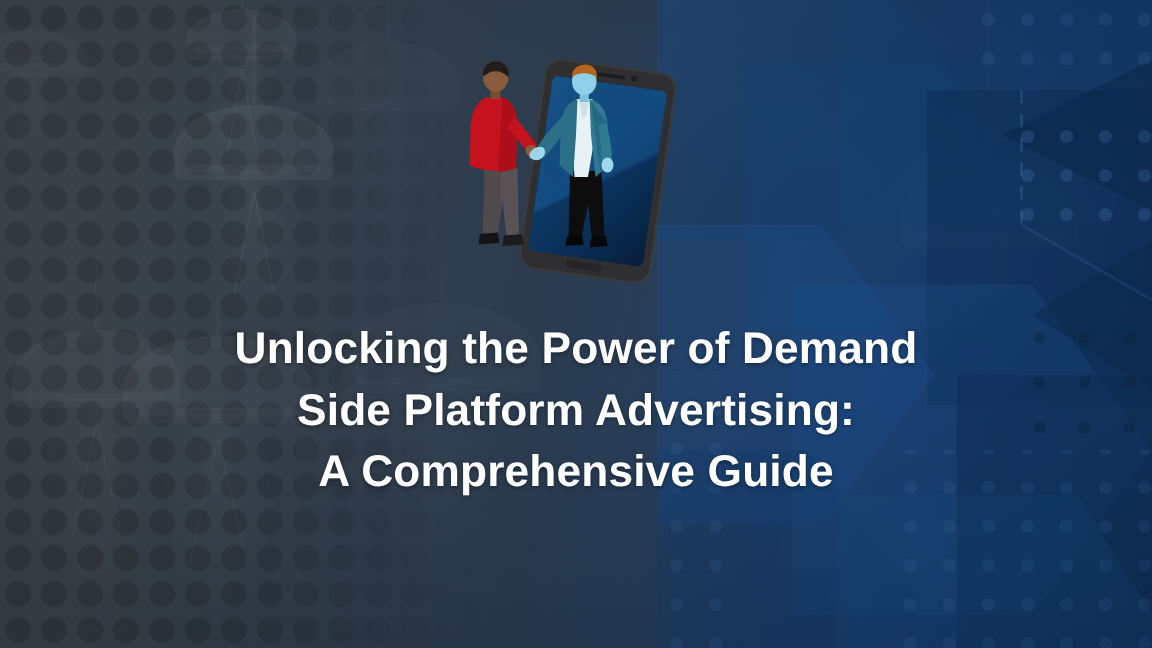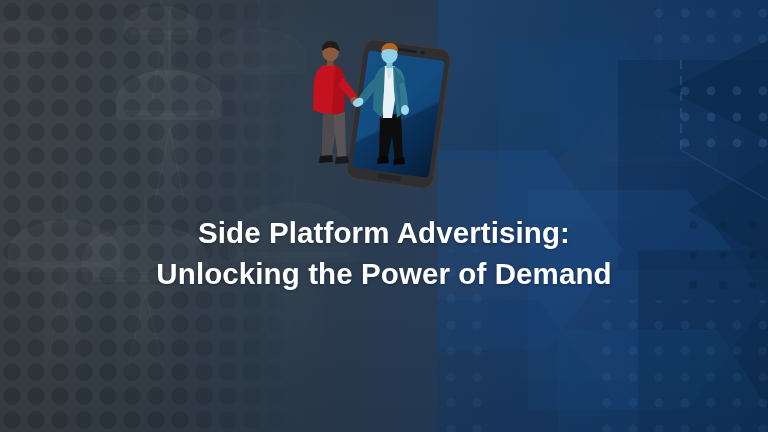--- a/index.html
+++ b/index.html
@@ -337,17 +337,18 @@
 
         <ellipse cx="30.5" cy="14" rx="8.4" ry="9.2" fill="#8a5a3c"></ellipse>
 
         <path d="M22.2,12.2 C22,3.8 39,3 39.2,12.8 C38,14 36.5,9.5 30.5,9.5 C25,9.5 23.5,13.2 22.2,12.2 Z" fill="#241c1a"></path>
         <path d="M22,13.5 C21.2,7 25.5,3 30.6,3 C36.2,3 39.8,7 39.3,13.6 C38.2,9.2 35,7 30.6,7 C26.2,7 23.2,9.4 22,13.5 Z" fill="#241c1a"></path>
       </g>
     </svg>
   </div>
 
   <h1 class="headline">
+    <span class="ln">Unlocking the Power of Demand</span>
     <span class="ln">Side Platform Advertising:</span>
-    <span class="ln">Unlocking the Power of Demand</span>
+    <span class="ln">A Comprehensive Guide</span>
   </h1>
 
 </div>
 
 </body></html>

